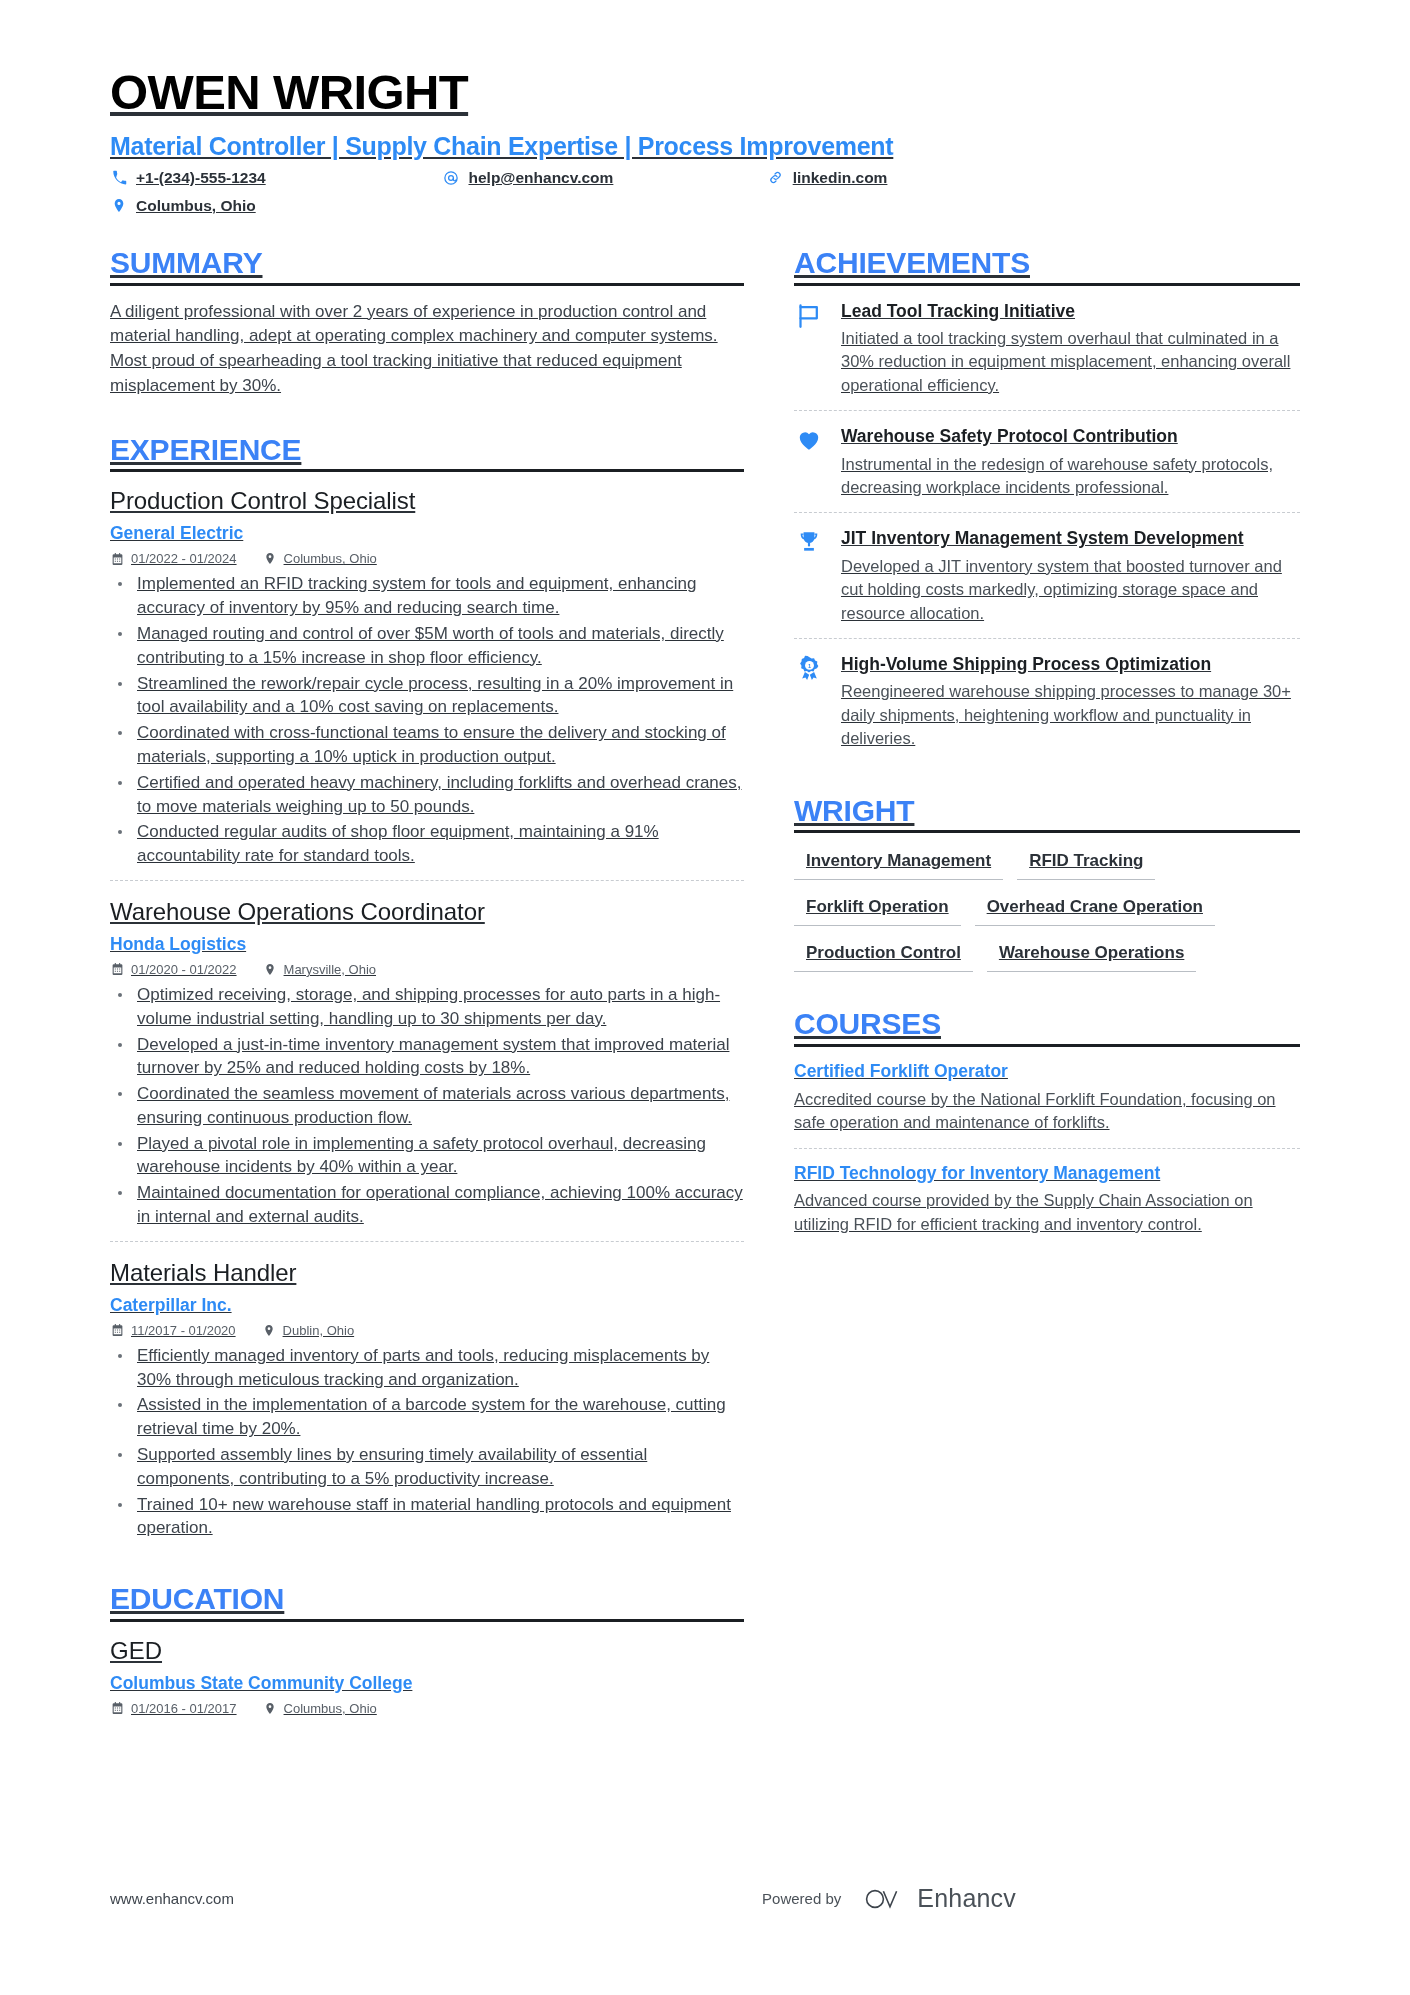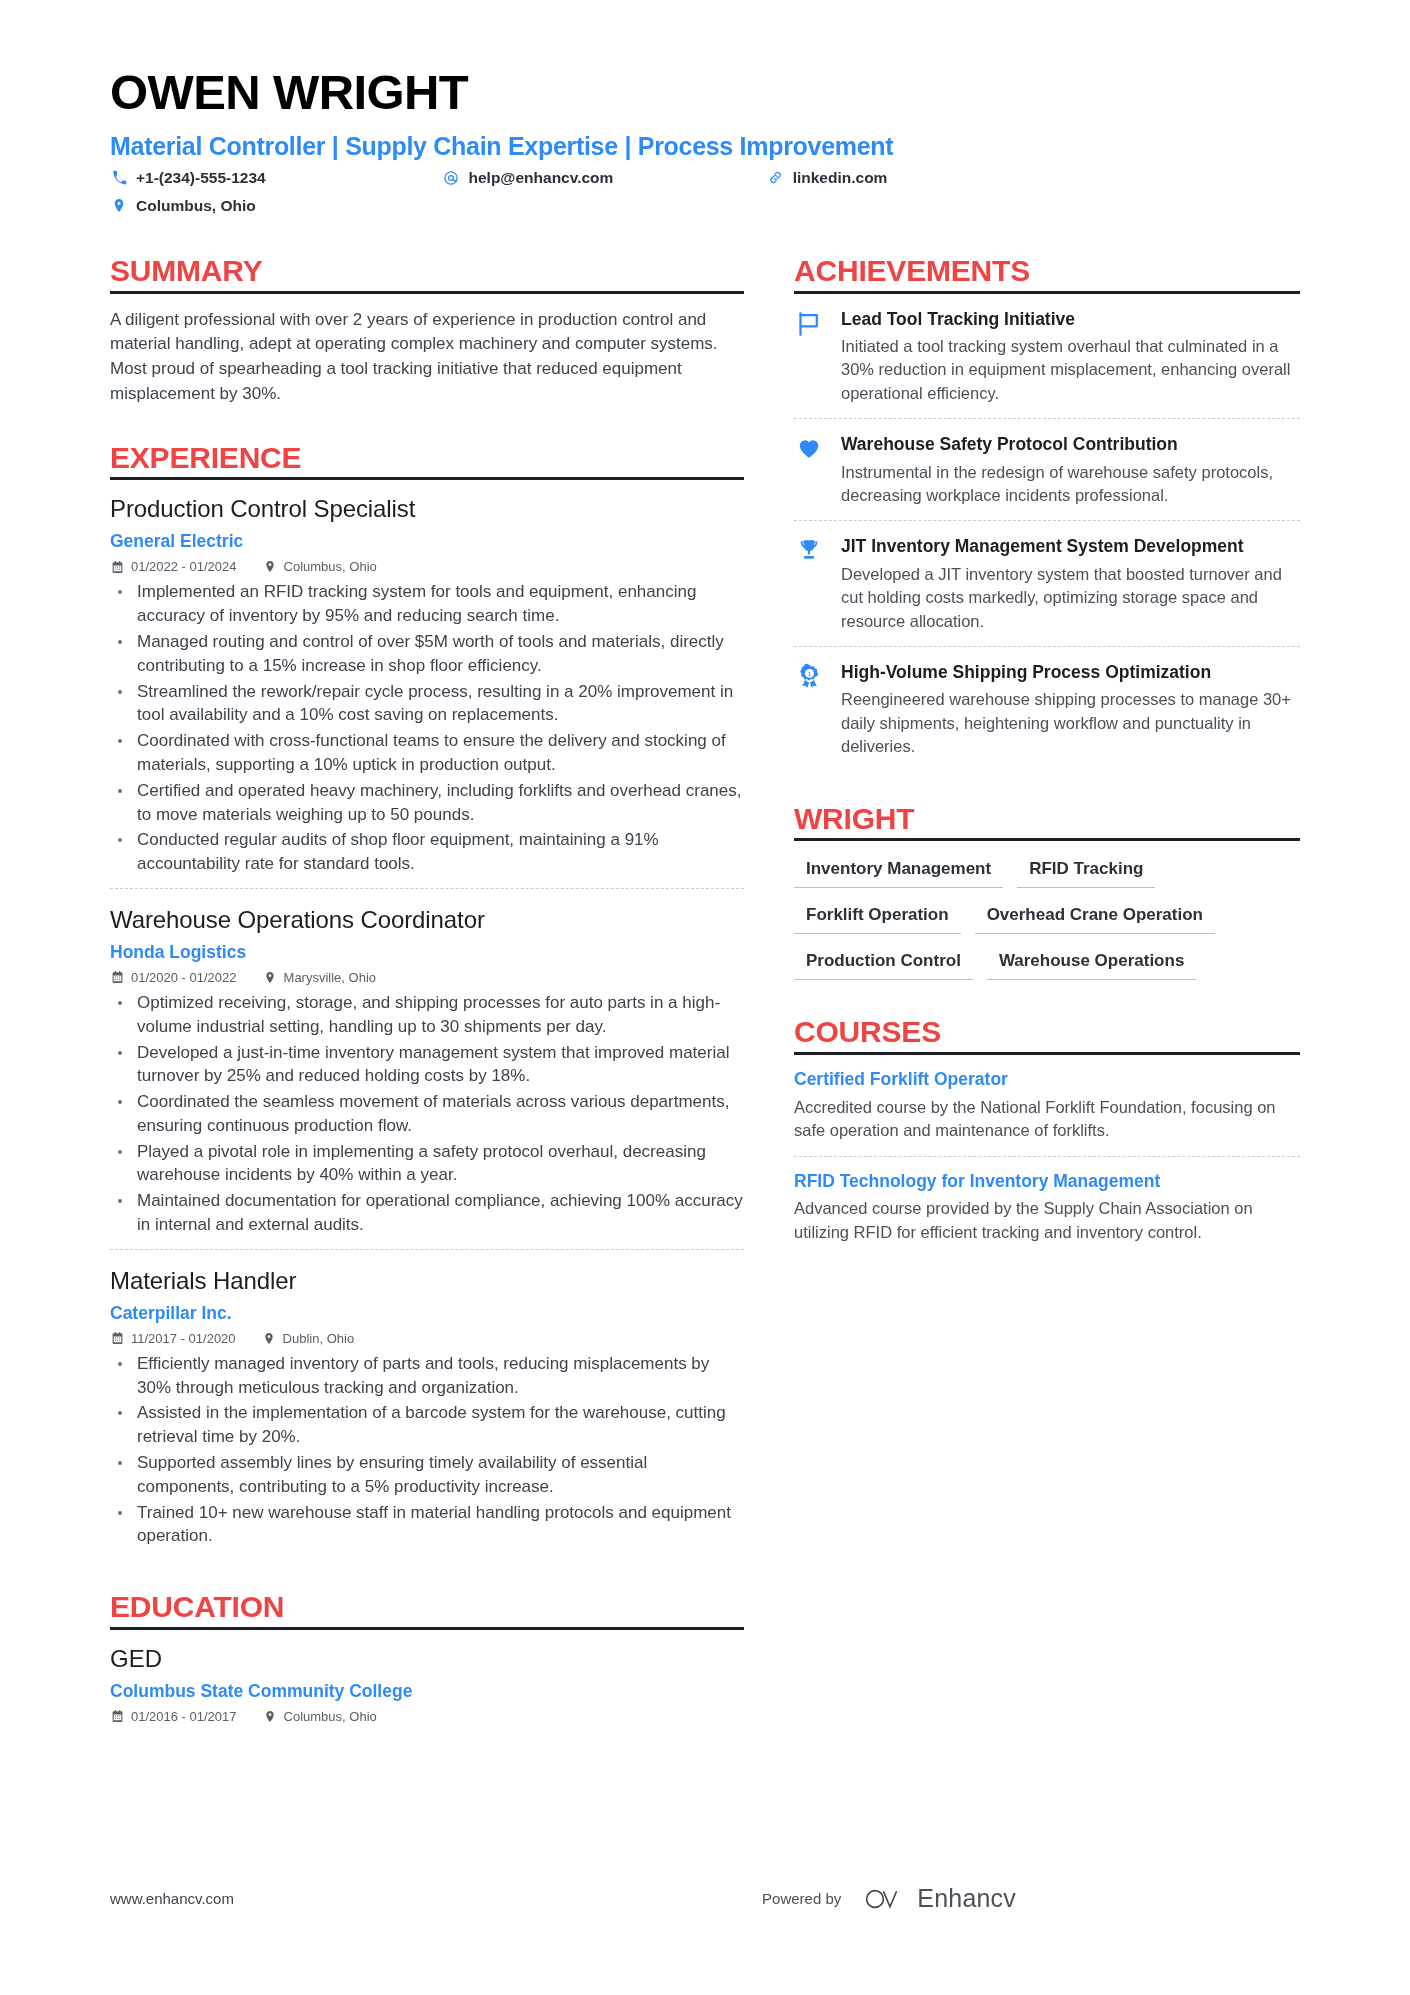--- a/index.html
+++ b/index.html
@@ -14,20 +14,21 @@
     font-family: "Liberation Sans", sans-serif;
     color: #2b3138;
     position: relative;
   }
 
   .page {
     width: 1126px;
     height: 1995px;
     padding: 66px 110px 8px 110px;
     position: relative;
+    text-decoration: underline;
   }
 
   
   .name {
     font-size: 49px;
     font-weight: 700;
     letter-spacing: -0.6px;
     color: #000000;
     line-height: 1.08;
     font-family: "Liberation Sans", sans-serif;
@@ -82,25 +83,24 @@
   }
   .col-left  { width: 684px; flex: 0 0 684px; padding-right: 50px; }
   .col-right { width: 506px; flex: 0 0 506px; }
 
   
   .section { margin-bottom: 4px; }
 
   .sec-title {
     font-size: 30px;
     font-weight: 700;
-    color: #ef4444;
+    color: #3b82f6;
     letter-spacing: -0.2px;
     line-height: 1.12;
     font-family: "Liberation Sans", sans-serif;
-    margin-top: 8px;
   }
   .sec-rule {
     border-bottom: 3px solid #1b1f23;
     margin-top: 3px;
     margin-bottom: 14px;
   }
 
   
   .summary-text {
     font-size: 17px;

